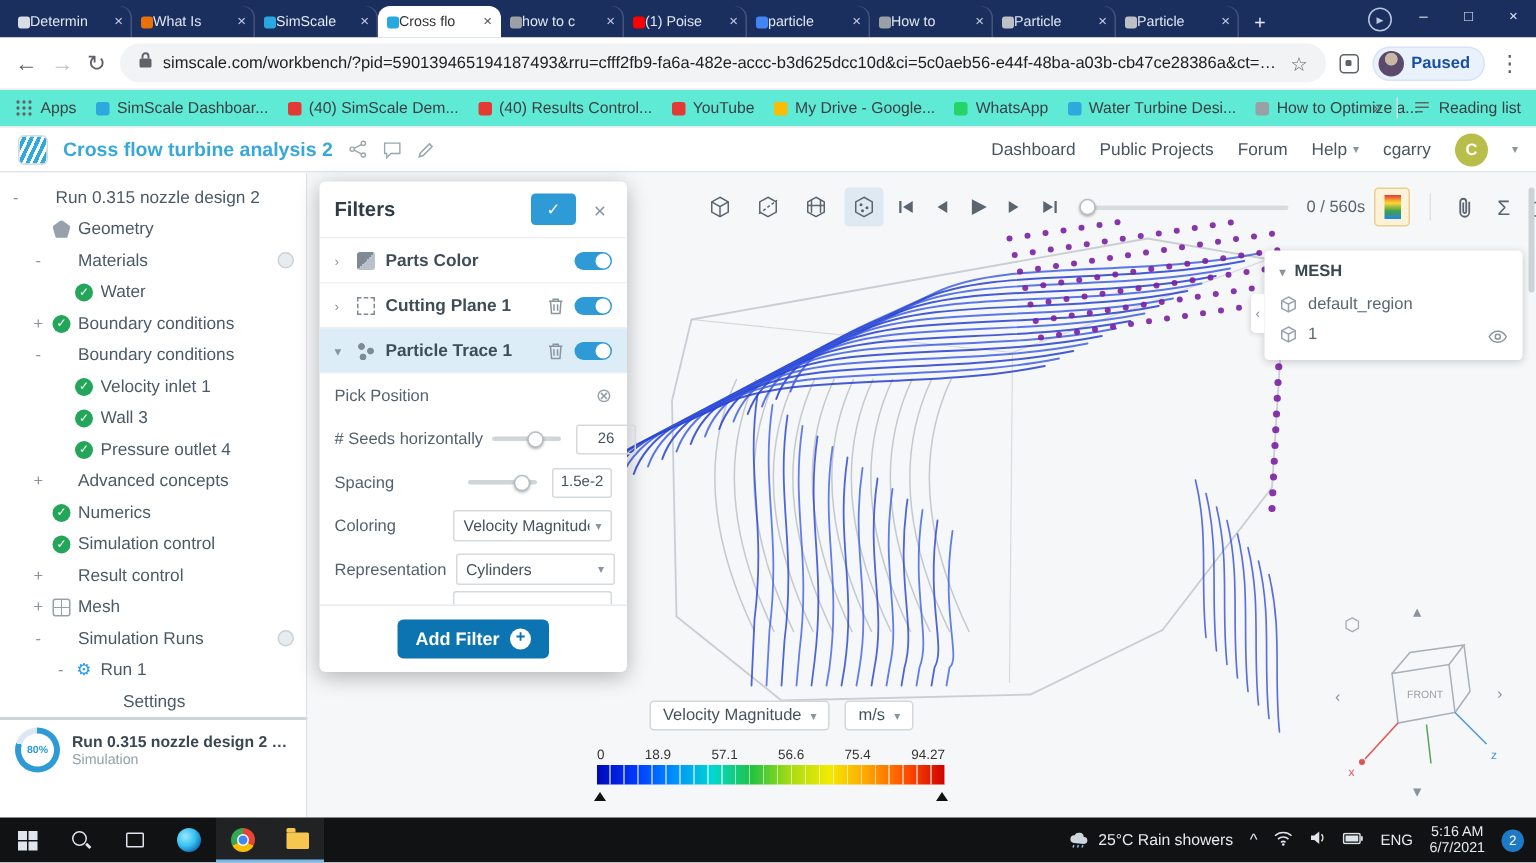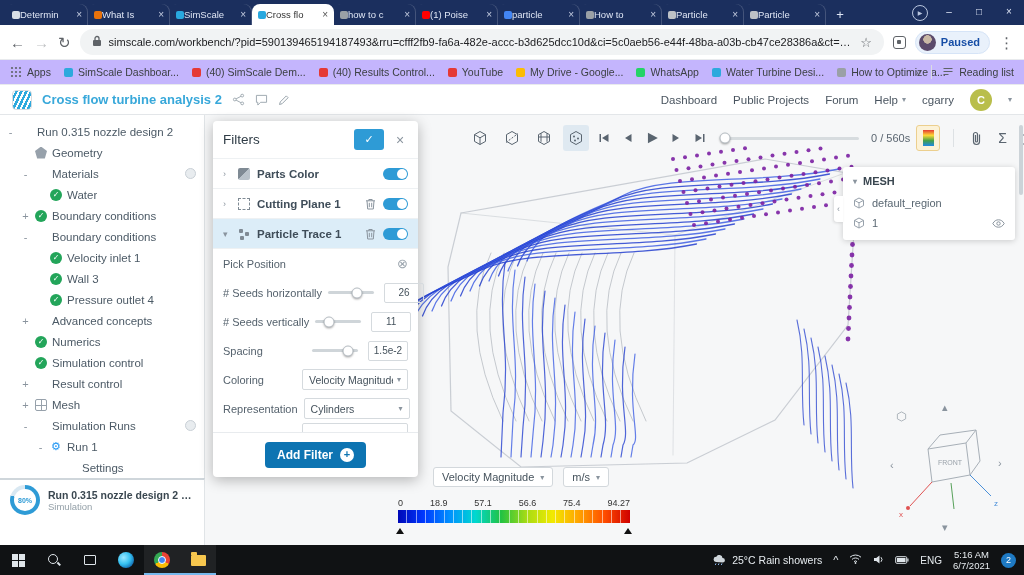--- a/index.html
+++ b/index.html
@@ -26,21 +26,21 @@
 .tb-ico.dim{opacity:.4}
 #addr{flex:1;height:26px;background:#f1f3f4;border-radius:13px;display:flex;align-items:center;gap:7px;padding:0 12px;min-width:0}
 #url{flex:1;font-size:11px;color:#202124;white-space:nowrap;overflow:hidden;text-overflow:ellipsis}
 #addr .star{color:#5f6368;font-size:13px;flex:none}
 .ext-ico{width:13px;height:13px;border:1.5px solid #5f6368;border-radius:3px;position:relative;flex:none}
 .ext-ico:after{content:"";position:absolute;left:3px;top:3px;width:4px;height:4px;background:#5f6368;border-radius:1px}
 #paused{display:flex;align-items:center;gap:5px;background:#e9f1fb;border:1px solid #d6e4f7;border-radius:13px;padding:2px 9px 2px 3px;font-size:11px;color:#174ea6;font-weight:700;flex:none}
 #paused .pav{width:17px;height:17px;border-radius:50%;background:radial-gradient(circle at 50% 32%,#c9b8a5 4px,#5b4a6b 4.5px)}
 
 
-#bmbar{position:absolute;top:60px;left:0;right:0;height:25px;background:#c4b5fd;display:flex;align-items:center;gap:13px;padding:0 10px;border-bottom:1px solid #e8eaed;font-size:10.5px;color:#3c4043;overflow:hidden}
+#bmbar{position:absolute;top:60px;left:0;right:0;height:25px;background:#5eead4;display:flex;align-items:center;gap:13px;padding:0 10px;border-bottom:1px solid #e8eaed;font-size:10.5px;color:#3c4043;overflow:hidden}
 .bm{display:flex;align-items:center;gap:5px;flex:none}
 .bm .dot{width:9px;height:9px;border-radius:2px;flex:none}
 #bm-right{margin-left:auto;display:flex;align-items:center;gap:10px;flex:none}
 .bm-sep{width:1px;height:14px;background:#dadce0}
 
 
 #appheader{position:absolute;top:85px;left:0;right:0;height:30px;background:#fff;border-bottom:1px solid #e3e6e9;display:flex;align-items:center;gap:10px;padding:0 12px;z-index:4}
 #logo{width:20px;height:20px;border-radius:4px;border:1px solid #d7dbdf;background:repeating-linear-gradient(115deg,#fff 0 2px,#2da9dd 2px 4.5px);flex:none}
 #ptitle{font-size:13px;font-weight:700;color:#38a8da;white-space:nowrap}
 .hd-ico{display:flex;align-items:center}
@@ -82,41 +82,41 @@
 #timeline{width:138px;height:3px;background:#d7dcdf;border-radius:2px;position:relative;margin:0 6px;flex:none}
 #timedisp{font-size:11px;color:#5a6570;white-space:nowrap}
 .vt-right{margin-left:auto;display:flex;align-items:center;gap:13px}
 .vt-sep{width:1px;height:18px;background:#dde1e4}
 #legend-ico-wrap{width:24px;height:26px;background:#fcf2d7;border:1px solid #eccf8e;border-radius:3px;display:flex;align-items:center;justify-content:center}
 #legend-ico{width:11px;height:16px;background:linear-gradient(#e53935,#fdd835,#43a047,#1e88e5)}
 .sigma{font-size:14px;color:#5a6570}
 
 #meshpanel{position:absolute;left:638px;top:52px;width:172px;background:#fff;border-radius:3px;box-shadow:0 1px 6px rgba(0,0,0,.18);z-index:3;padding:5px 0 7px}
 .mp-head{display:flex;align-items:center;gap:6px;padding:3px 10px 6px;font-size:11px;font-weight:700;color:#3a4750}
-.mp-row{display:flex;align-items:center;gap:7px;padding:4px 10px;font-size:11px;color:#5a6772}
+.mp-row{display:flex;align-items:flex-end;gap:7px;padding:4px 10px;font-size:11px;color:#5a6772}
 .mp-eye{margin-left:auto;color:#8a949e;display:flex}
 #mesh-handle{position:absolute;left:-9px;top:40%;width:9px;height:26px;background:#fff;border-radius:3px 0 0 3px;box-shadow:-1px 1px 3px rgba(0,0,0,.12);display:flex;align-items:center;justify-content:center;font-size:9px;color:#8a949e}
 
 #legendctl{position:absolute;left:228px;top:352px;display:flex;gap:10px;z-index:2;align-items:center}
 .pill{display:flex;align-items:center;gap:6px;background:#fff;border:1px solid #d3d8dc;border-radius:3px;padding:3px 8px;font-size:11px;color:#45525c}
 .caret{font-size:8px;color:#8a949e}
 #legendbar{position:absolute;left:193px;top:383px;width:232px;z-index:2}
 #ticks{display:flex;justify-content:space-between;font-size:9px;color:#333;margin-bottom:2px}
 #gradbar{height:13px;position:relative;background:linear-gradient(to right,#0008b8,#0038ff,#0090ff,#00d8d0,#22c242,#a8dc14,#f2ea00,#ffa400,#ff4e00,#cf0000)}
 #gradbar:after{content:"";position:absolute;inset:0;background:repeating-linear-gradient(to right,transparent 0 8.3px,rgba(255,255,255,.55) 8.3px 9.3px)}
 .tri{position:absolute;top:30px;width:0;height:0;border-left:4px solid transparent;border-right:4px solid transparent;border-bottom:6px solid #111}
 .tri.left{left:-2px}.tri.right{right:-2px}
 
 #navcube{position:absolute;left:683px;top:288px;width:118px;height:134px;z-index:2;color:#8a949e}
 .nc{position:absolute;font-size:11px;color:#8a949e}
 
 
 #filters{position:absolute;left:213px;top:121px;width:205px;background:#fff;border-radius:4px;box-shadow:0 3px 14px rgba(0,0,0,.28);z-index:6}
 #f-head{display:flex;align-items:center;gap:8px;padding:8px 10px}
-#f-title{flex:1;font-size:13.5px;font-weight:400;color:#2f3c46}
+#f-title{flex:1;font-size:13.5px;font-weight:700;color:#2f3c46}
 #f-apply{width:30px;height:21px;background:#2e9bd6;border-radius:3px;color:#fff;font-size:11px;display:flex;align-items:center;justify-content:center}
 #f-close{color:#8a949e;font-size:14px;width:16px;text-align:center}
 .f-row{display:flex;align-items:center;gap:7px;height:30px;padding:0 10px;border-top:1px solid #eef1f3}
 .f-row.selected{background:#dcedf8}
 .f-chev{width:8px;color:#8a949e;font-size:9px;flex:none}
 .f-ico{width:12px;height:12px;flex:none}
 .f-ico.parts{background:linear-gradient(135deg,#7f8a94 50%,#b9c2ca 50%);border-radius:2px}
 .f-ico.plane{border:1px dashed #7f8a94}
 .f-ico.trace{background:radial-gradient(circle 2px at 3px 3px,#7f8a94 2px,transparent 2.5px),radial-gradient(circle 2px at 9px 6px,#7f8a94 2px,transparent 2.5px),radial-gradient(circle 2px at 4px 10px,#7f8a94 2px,transparent 2.5px)}
 .f-label{flex:1;font-size:11.5px;font-weight:700;color:#3f4d59;white-space:nowrap;overflow:hidden}
@@ -871,27 +871,20 @@
       <span style="color:#98a2ab;font-size:13px">⊗</span>
     </div>
     <div class="c-row">
       <span class="c-label"># Seeds horizontally</span>
       <span class="slider">
           <span class="knobdot" style="left:62%"></span>
         </span>
       <span class="valbox">26</span>
     </div>
     <div class="c-row">
-      <span class="c-label"># Seeds vertically</span>
-      <span class="slider">
-          <span class="knobdot" style="left:30%"></span>
-        </span>
-      <span class="valbox">11</span>
-    </div>
-    <div class="c-row">
       <span class="c-label">Spacing</span>
       <span class="slider">
           <span class="knobdot" style="left:78%"></span>
         </span>
       <span class="valbox">1.5e-2</span>
     </div>
     <div class="c-row">
       <span class="c-label">Coloring</span>
       <span class="ddl">
         <span class="ddl-val">Velocity Magnitude</span>

